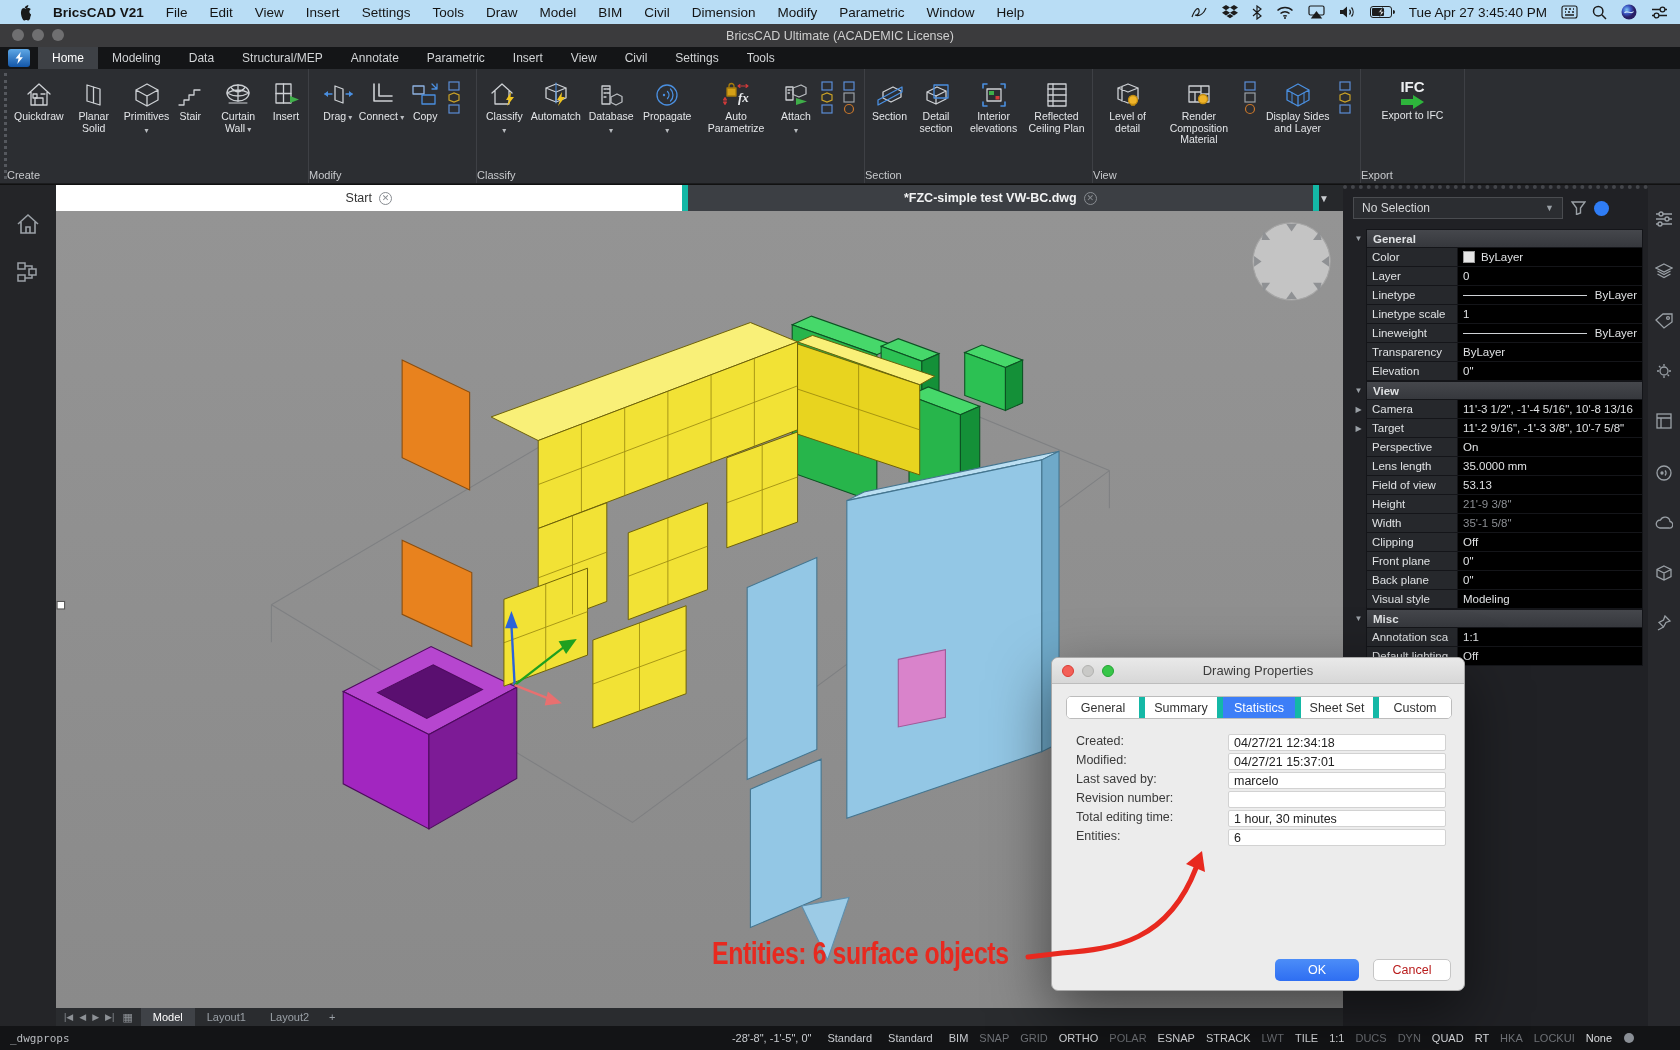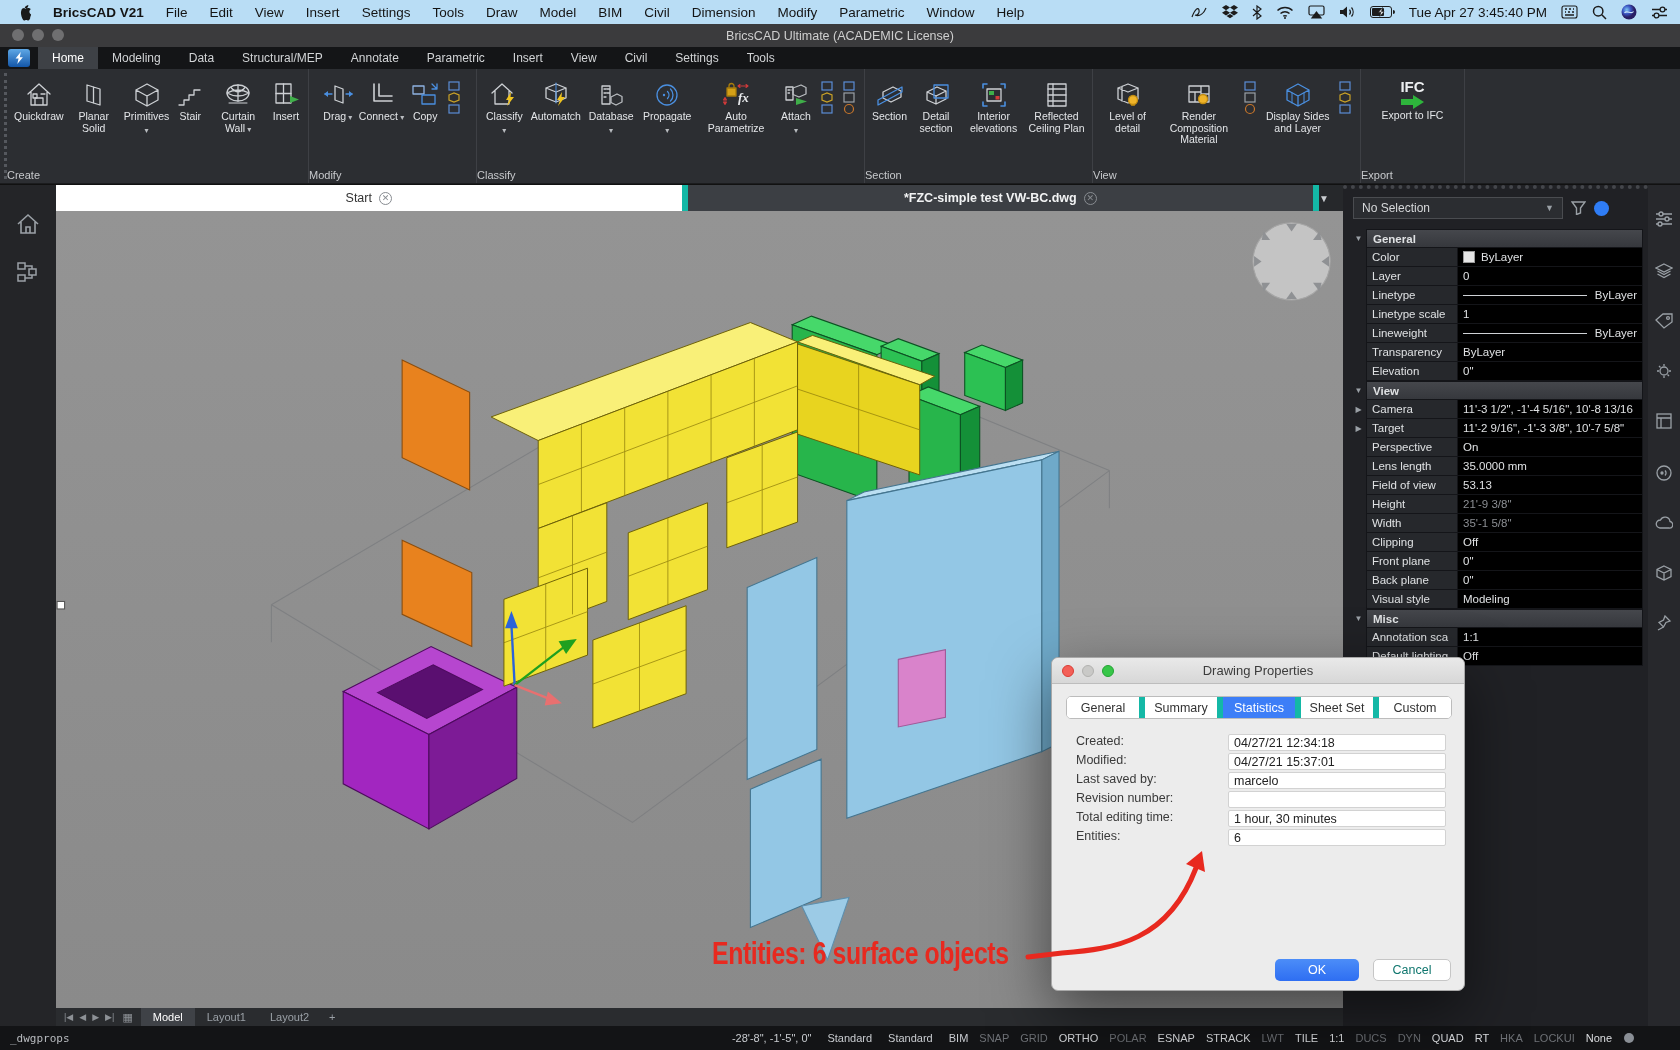--- a/index.html
+++ b/index.html
@@ -126,21 +126,21 @@
   .dtab.sel { background:#3d7ef7; color:#fff; }
   #dfields { position:absolute; left:24px; top:76px; width:370px; }
   .drow { display:flex; align-items:flex-start; height:19px;gap:32px; }
   .drow .dlab { width:120px; font-size:12.5px; color:#3a3a3a; }
   .drow .dval { flex:1; height:17px; background:#fff; border:1px solid #d2d2d2; border-radius:2px;
     font-size:12.5px; color:#222; padding:0 5px; display:flex; align-items:center; }
   #dialog .btns { position:absolute; right:13px; bottom:9px; display:flex; gap:14px; }
   #dialog .btn { height:22px; border-radius:5px; font-size:12.5px; display:flex; align-items:center;
     justify-content:center; }
   #dialog .btn.ok { width:84px; background:linear-gradient(#4c8df8,#2e6ef2); color:#fff; }
-  #dialog .btn.cancel { width:78px; background:#fff; border:1px solid #c6c6c6; color:#0f766e; }
+  #dialog .btn.cancel { width:78px; background:#fff; border:1px solid #c6c6c6; color:#b91c1c; }
 
   
   #anno { position:absolute; left:712px; top:936px; color:#e8291f; font-size:31px; font-weight:bold;
     transform:scaleX(.8); transform-origin:left center; letter-spacing:-.5px; white-space:nowrap; z-index:21; }
   #arrowsvg { position:absolute; inset:0; width:1680px; height:1050px; pointer-events:none; z-index:22; }
 </style>
 </head>
 <body>
 
 <div id="app">

